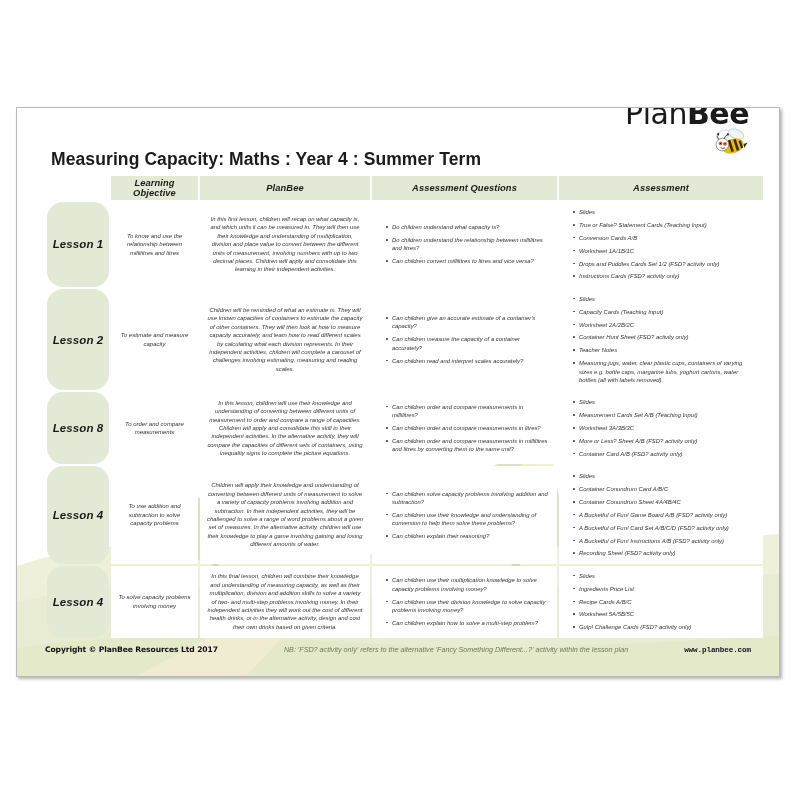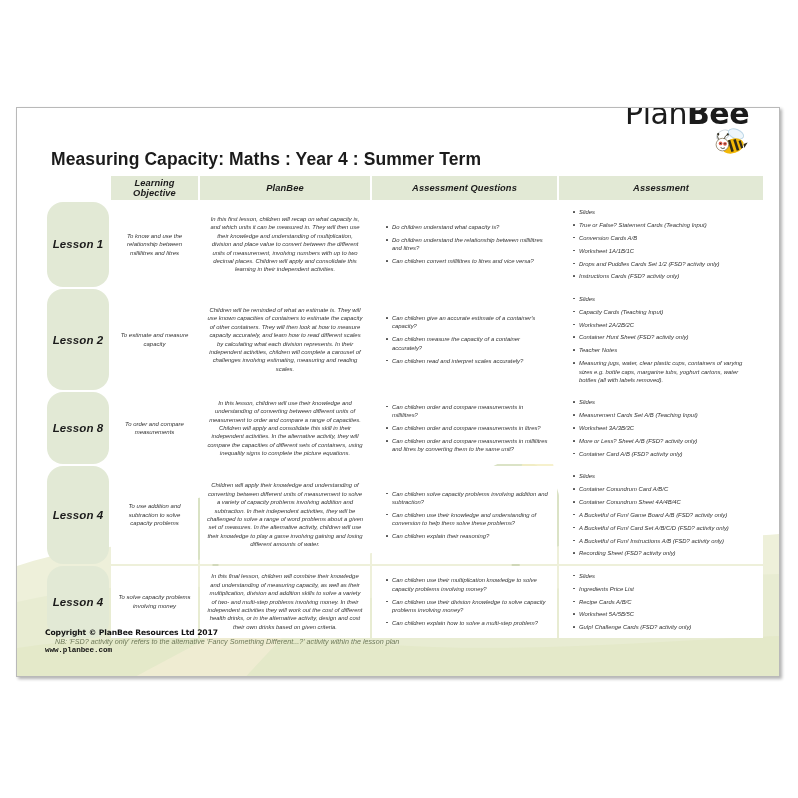--- a/index.html
+++ b/index.html
@@ -174,21 +174,20 @@
   
   .footer {
     position: absolute;
     left: 28px;
     right: 28px;
     bottom: 22px;
     display: flex;
     align-items: baseline;
     justify-content: space-between;
     z-index: 3;
-    flex-direction: column;
   }
   .copyright {
     font-size: 7.6px;
     font-weight: 700;
     color: #111111;
     font-family: "DejaVu Sans", sans-serif;
     letter-spacing: -0.1px;
     white-space: nowrap;
   }
   .footnote {

